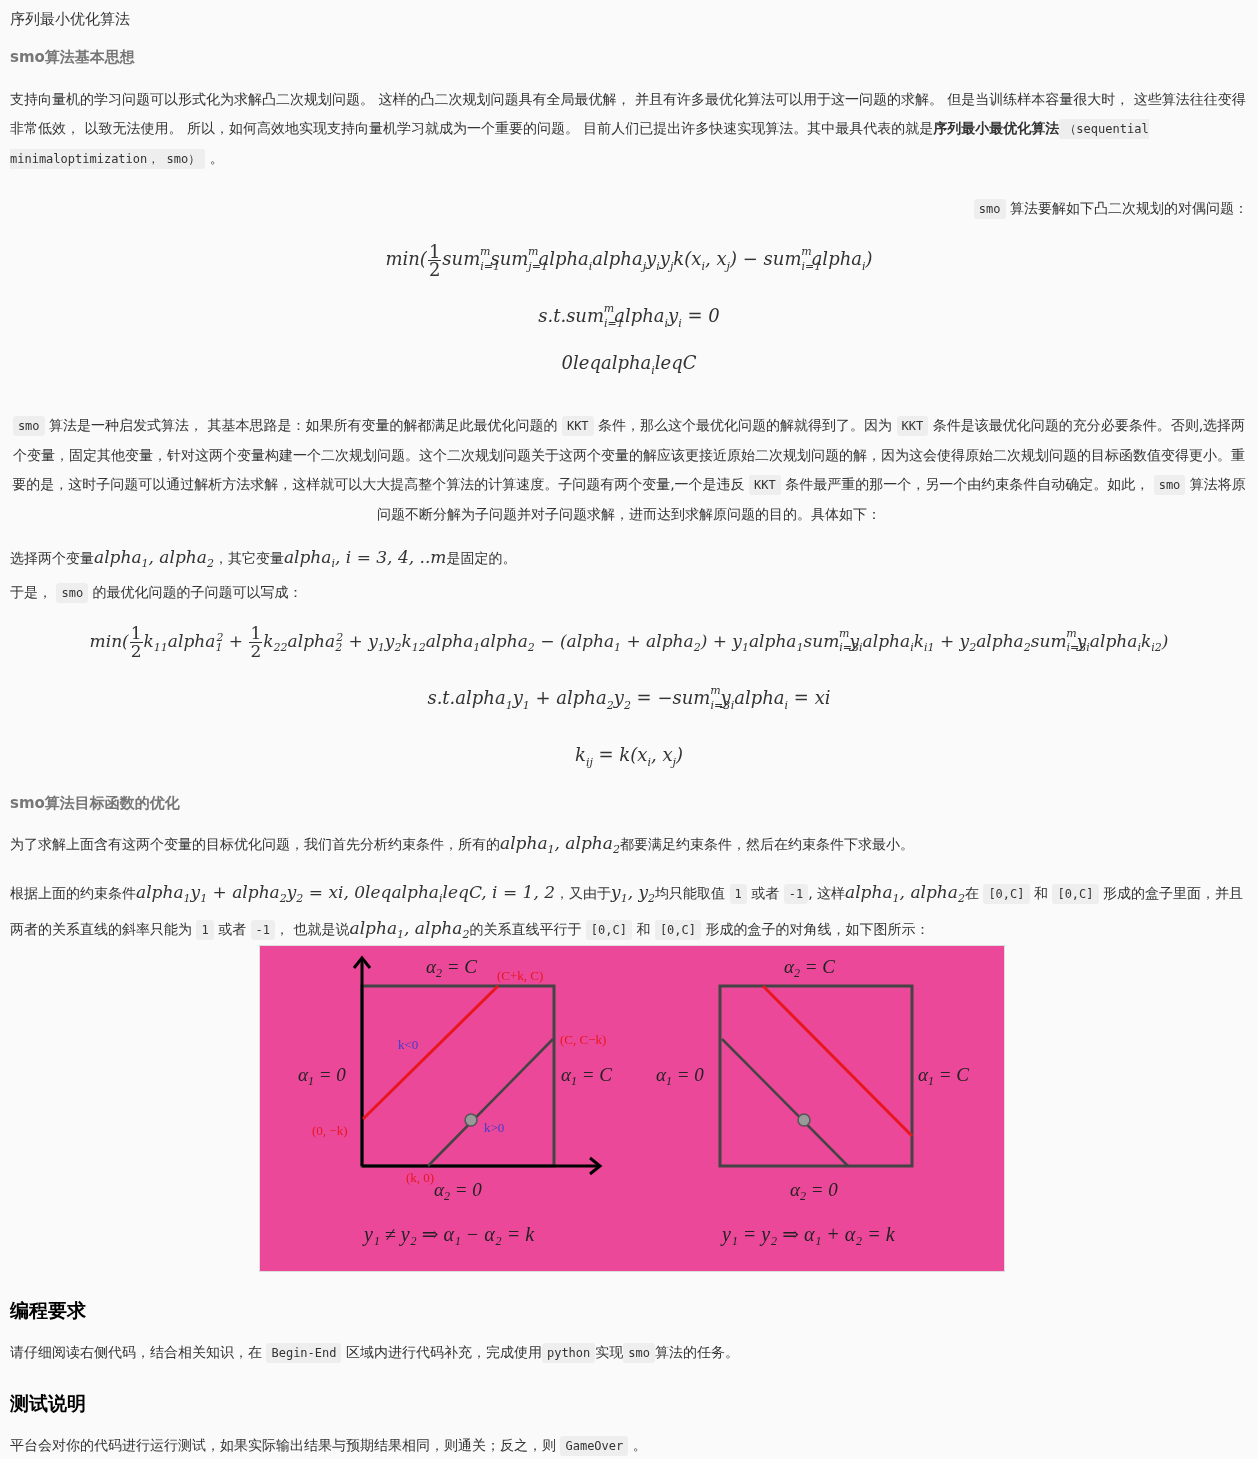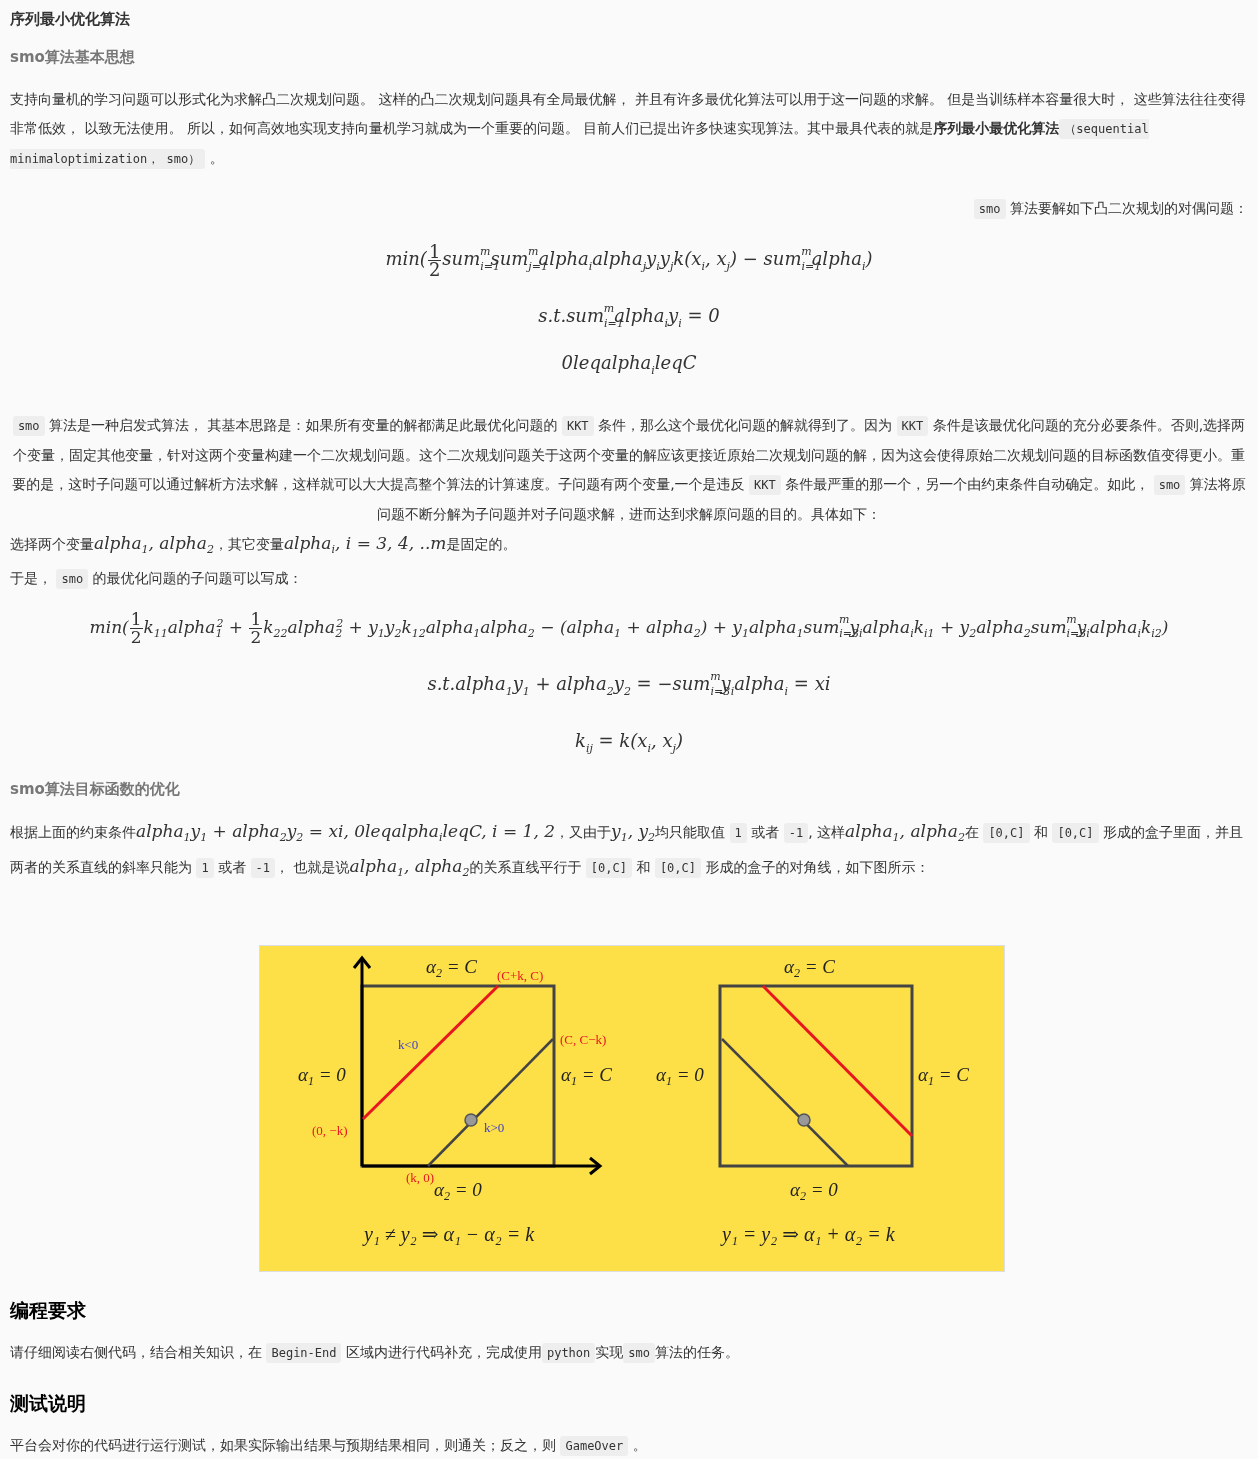--- a/index.html
+++ b/index.html
@@ -3,41 +3,41 @@
 <meta charset="utf-8">
 <style>
   html, body { margin:0; padding:0; }
   body {
     width:1258px; height:1459px; overflow:hidden;
     background:#fafafa; color:#333;
     font-family:"DejaVu Sans","Liberation Sans",sans-serif;
     font-size:14px; line-height:29px;
   }
   .page { padding:0 10px 0 10px; position:relative; }
-  h1.title { font-size:15px; font-weight:bold; color:#333; margin:0; padding-top:5px; line-height:28px; }
+  h1.title { font-size:15px; font-weight:normal; color:#333; margin:0; padding-top:5px; line-height:28px; }
   h2.sub { font-size:15px; font-weight:bold; color:#777; margin:0; line-height:28px; }
   h2.big { font-size:19px; font-weight:bold; color:#000000; margin:0; line-height:30px; }
   p { margin:0; }
   code {
     font-family:"DejaVu Sans Mono","Liberation Mono",monospace;
     font-size:12px; background:#eeeeee; color:#333;
     padding:3px 5px; border-radius:3px;
   }
   .math { font-family:"DejaVu Serif","Liberation Serif",serif; font-style:italic; font-size:17px; }
   .mathblock {
     text-align:center; font-family:"DejaVu Serif","Liberation Serif",serif;
     font-style:italic; font-size:18px; color:#333; white-space:nowrap;
   }
   sub, sup { font-size:11px; }
   .frac { display:inline-block; vertical-align:middle; text-align:center; font-style:normal; line-height:17px; margin:0 1px; }
   .frac span { display:block; }
   .frac .num { border-bottom:1px solid #333; padding:0 1px; }
   .figure {
     position:absolute; left:259px; top:945px; width:746px; height:327px;
-    background:#fde047; border:1px solid #ddd; box-sizing:border-box;
+    background:#ec4899; border:1px solid #ddd; box-sizing:border-box;
   }
   .figure svg { position:absolute; left:0; top:0; }
 </style>
 </head>
 <body>
 
 <div class="page">
 
   <h1 class="title">序列最小优化算法</h1>
 
@@ -54,37 +54,40 @@
   <div style="margin-top:6px;">
     <div class="mathblock" style="line-height:44px;">min(<span class="frac"><span class="num">1</span><span>2</span></span>sum<sub>i=1</sub><sup style="margin-left:-20px;vertical-align:10px;">m</sup>sum<sub>j=1</sub><sup style="margin-left:-20px;vertical-align:10px;">m</sup>alpha<sub>i</sub>alpha<sub>j</sub>y<sub>i</sub>y<sub>j</sub>k(x<sub>i</sub>, x<sub>j</sub>) − sum<sub>i=1</sub><sup style="margin-left:-20px;vertical-align:10px;">m</sup>alpha<sub>i</sub>)</div>
     <div class="mathblock" style="line-height:40px;">s.t.sum<sub>i=1</sub><sup style="margin-left:-20px;vertical-align:10px;">m</sup>alpha<sub>i</sub>y<sub>i</sub> = 0</div>
     <div class="mathblock" style="line-height:40px;">0leqalpha<sub>i</sub>leqC</div>
   </div>
 
   <p style="margin-top:20px;text-align:center;">
     <code>smo</code> <span>算法是一种启发式算法， 其基本思路是：如果所有变量的解都满足此最优化问题的</span> <code>KKT</code> <span>条件，那么这个最优化问题的解就得到了。因为</span> <code>KKT</code> <span>条件是该最优化问题的充分必要条件。否则,选择两个变量，固定其他变量，针对这两个变量构建一个二次规划问题。这个二次规划问题关于这两个变量的解应该更接近原始二次规划问题的解，因为这会使得原始二次规划问题的目标函数值变得更小。重要的是，这时子问题可以通过解析方法求解，这样就可以大大提高整个算法的计算速度。子问题有两个变量,一个是违反</span> <code>KKT</code> <span>条件最严重的那一个，另一个由约束条件自动确定。如此，</span> <code>smo</code> <span>算法将原问题不断分解为子问题并对子问题求解，进而达到求解原问题的目的。具体如下：</span>
   </p>
 
-  <p style="">
+  <p style="margin-top:14px;">
     <span>选择两个变量</span><span class="math">alpha<sub>1</sub>, alpha<sub>2</sub></span><span>，其它变量</span><span class="math">alpha<sub>i</sub>, i = 3, 4, ..m</span><span>是固定的。</span>
   </p>
   <p>
     <span>于是，</span> <code>smo</code> <span>的最优化问题的子问题可以写成：</span>
   </p>
 
   <div style="margin-top:4px;">
     <div class="mathblock" style="line-height:44px;font-size:17px;">min(<span class="frac"><span class="num">1</span><span>2</span></span>k<sub>11</sub>alpha<sub>1</sub><sup style="margin-left:-6px;">2</sup> + <span class="frac"><span class="num">1</span><span>2</span></span>k<sub>22</sub>alpha<sub>2</sub><sup style="margin-left:-6px;">2</sup> + y<sub>1</sub>y<sub>2</sub>k<sub>12</sub>alpha<sub>1</sub>alpha<sub>2</sub> − (alpha<sub>1</sub> + alpha<sub>2</sub>) + y<sub>1</sub>alpha<sub>1</sub>sum<sub>i=3</sub><sup style="margin-left:-20px;vertical-align:10px;">m</sup>y<sub>i</sub>alpha<sub>i</sub>k<sub>i1</sub> + y<sub>2</sub>alpha<sub>2</sub>sum<sub>i=3</sub><sup style="margin-left:-20px;vertical-align:10px;">m</sup>y<sub>i</sub>alpha<sub>i</sub>k<sub>i2</sub>)</div>
     <div class="mathblock" style="line-height:40px;">s.t.alpha<sub>1</sub>y<sub>1</sub> + alpha<sub>2</sub>y<sub>2</sub> = −sum<sub>i=3</sub><sup style="margin-left:-20px;vertical-align:10px;">m</sup>y<sub>i</sub>alpha<sub>i</sub> = xi</div>
   </div>
 
 
   <div class="mathblock" style="margin-top:12px;line-height:36px;">k<sub>ij</sub> = k(x<sub>i</sub>, x<sub>j</sub>)</div>
 
   <h2 class="sub" style="margin-top:8px;">smo算法目标函数的优化</h2>
 
+  <p style="margin-top:12px;">
+    <span>为了求解上面含有这两个变量的目标优化问题，我们首先分析约束条件，所有的</span><span class="math">alpha<sub>1</sub>, alpha<sub>2</sub></span><span>都要满足约束条件，然后在约束条件下求最小。</span>
+  </p>
 
   <p style="margin-top:14px;">
     <span>根据上面的约束条件</span><span class="math">alpha<sub>1</sub>y<sub>1</sub> + alpha<sub>2</sub>y<sub>2</sub> = xi, 0leqalpha<sub>i</sub>leqC, i = 1, 2</span><span>，又由于</span><span class="math">y<sub>1</sub>, y<sub>2</sub></span><span>均只能取值</span> <code>1</code> <span>或者</span> <code>-1</code><span>, 这样</span><span class="math">alpha<sub>1</sub>, alpha<sub>2</sub></span><span>在</span> <code>[0,C]</code> <span>和</span> <code>[0,C]</code> <span>形成的盒子里面，并且两者的关系直线的斜率只能为</span> <code>1</code> <span>或者</span> <code>-1</code><span>， 也就是说</span><span class="math">alpha<sub>1</sub>, alpha<sub>2</sub></span><span>的关系直线平行于</span> <code>[0,C]</code> <span>和</span> <code>[0,C]</code> <span>形成的盒子的对角线，如下图所示：</span>
   </p>
 
   <h2 class="big" style="position:absolute;top:1295px;left:10px;">编程要求</h2>
   <p style="position:absolute;top:1338px;left:10px;">
     <span>请仔细阅读右侧代码，结合相关知识，在</span> <code>Begin-End</code> <span>区域内进行代码补充，完成使用</span><code>python</code><span>实现</span><code>smo</code><span>算法的任务。</span>
   </p>
 

